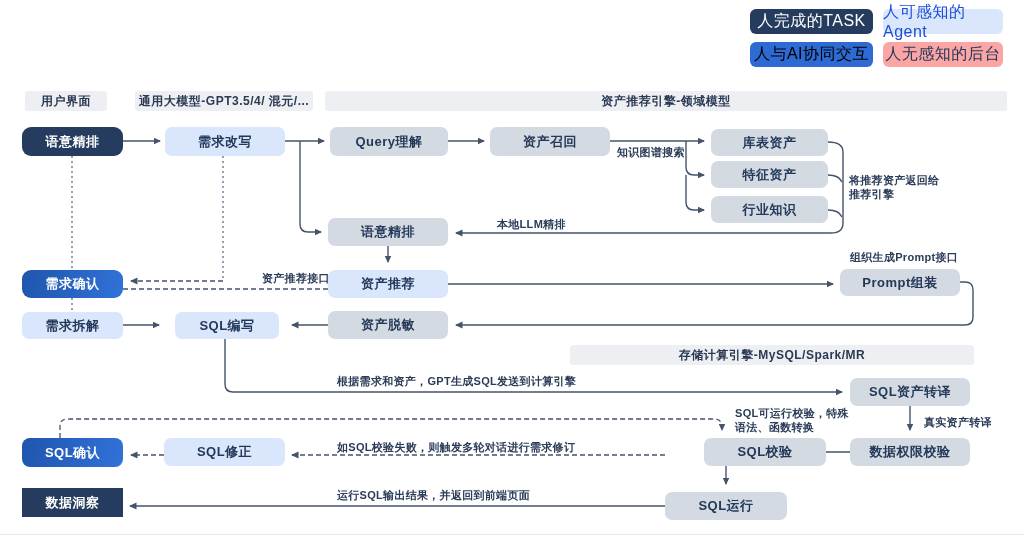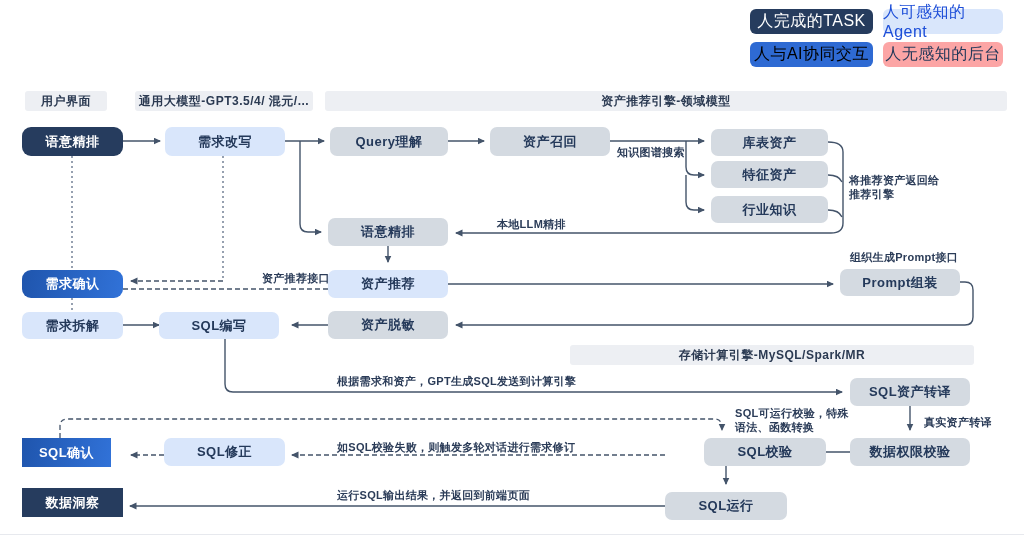--- a/index.html
+++ b/index.html
@@ -98,26 +98,26 @@
   <div class="node gray" style="left:490px;top:127px;width:120px;height:29px">资产召回</div>
   <div class="node gray" style="left:711px;top:129px;width:117px;height:27px">库表资产</div>
   <div class="node gray" style="left:711px;top:161px;width:117px;height:27px">特征资产</div>
   <div class="node gray" style="left:711px;top:196px;width:117px;height:27px">行业知识</div>
   <div class="node gray" style="left:328px;top:218px;width:120px;height:28px">语意精排</div>
   <div class="node lightblue" style="left:328px;top:270px;width:120px;height:28px">资产推荐</div>
   <div class="node gray" style="left:328px;top:311px;width:120px;height:28px">资产脱敏</div>
   <div class="node gray" style="left:840px;top:269px;width:120px;height:27px">Prompt组装</div>
   <div class="node blue" style="left:22px;top:270px;width:101px;height:28px;border-radius:9px">需求确认</div>
   <div class="node lightblue" style="left:22px;top:312px;width:101px;height:27px">需求拆解</div>
-  <div class="node lightblue" style="left:159px;top:312px;width:120px;height:27px">SQL编写</div>
+  <div class="node lightblue" style="left:175px;top:312px;width:104px;height:27px">SQL编写</div>
   <div class="node gray" style="left:850px;top:378px;width:120px;height:28px">SQL资产转译</div>
   <div class="node gray" style="left:850px;top:438px;width:120px;height:28px">数据权限校验</div>
   <div class="node gray" style="left:704px;top:438px;width:122px;height:28px">SQL校验</div>
   <div class="node gray" style="left:665px;top:492px;width:122px;height:28px">SQL运行</div>
-  <div class="node blue" style="left:22px;top:438px;width:89px;height:29px;border-radius:0">SQL确认</div>
+  <div class="node blue" style="left:22px;top:438px;width:101px;height:29px;border-radius:8px">SQL确认</div>
   <div class="node lightblue" style="left:164px;top:438px;width:121px;height:28px">SQL修正</div>
   <div class="node dark" style="left:22px;top:488px;width:101px;height:29px;border-radius:0">数据洞察</div>
 
   <span class="lbl" style="left:617px;top:145px">知识图谱搜索</span>
   <span class="lbl" style="left:849px;top:173px">将推荐资产返回给</span>
   <span class="lbl" style="left:849px;top:187px">推荐引擎</span>
   <span class="lbl" style="left:497px;top:217px">本地LLM精排</span>
   <span class="lbl" style="left:262px;top:271px">资产推荐接口</span>
   <span class="lbl" style="left:850px;top:250px">组织生成Prompt接口</span>
   <span class="lbl" style="left:337px;top:374px">根据需求和资产，GPT生成SQL发送到计算引擎</span>

